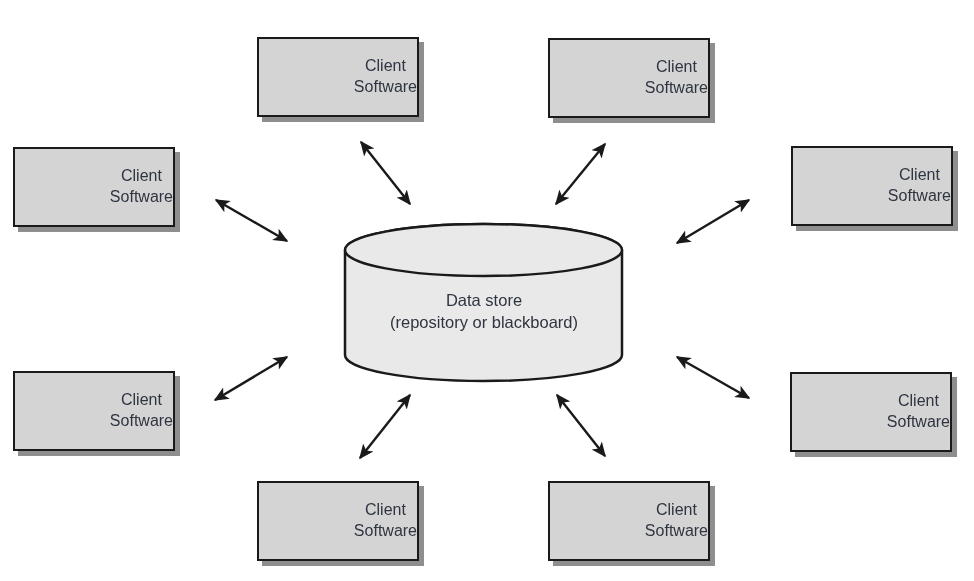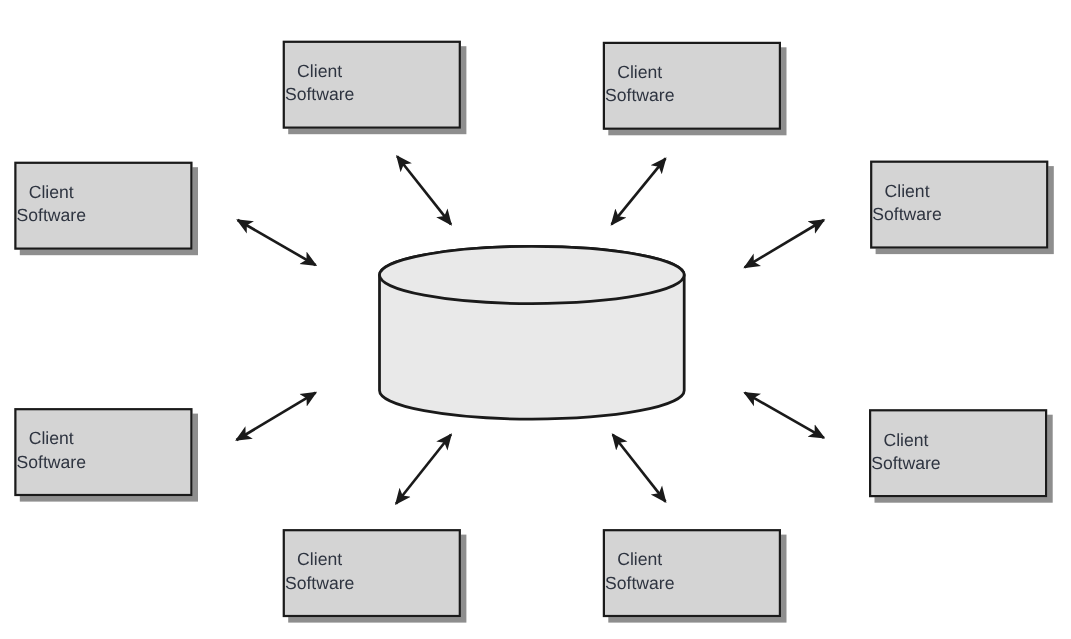--- a/index.html
+++ b/index.html
@@ -40,21 +40,21 @@
   }
   .client-box {
     position: absolute;
     width: 162px;
     height: 80px;
     background: var(--box-fill);
     border: 2px solid var(--outline);
     box-shadow: 5px 5px 0 var(--shadow);
     display: flex;
     align-items: center;
-    justify-content: flex-start;
+    justify-content: flex-end;
   }
   .box-label {
     color: var(--text);
     font-size: 16px;
     line-height: 1.3;
     text-align: center;
     white-space: pre-line;
   }
   .cylinder-label {
     position: absolute;
@@ -85,20 +85,24 @@
     <line class="arrow-line" x1="749" y1="200" x2="677" y2="243" marker-start="url(#ah)" marker-end="url(#ah)"></line>
     <line class="arrow-line" x1="215" y1="400" x2="287" y2="357" marker-start="url(#ah)" marker-end="url(#ah)"></line>
     <line class="arrow-line" x1="749" y1="398" x2="677" y2="357" marker-start="url(#ah)" marker-end="url(#ah)"></line>
     <line class="arrow-line" x1="360" y1="458" x2="410" y2="395" marker-start="url(#ah)" marker-end="url(#ah)"></line>
     <line class="arrow-line" x1="605" y1="456" x2="557" y2="395" marker-start="url(#ah)" marker-end="url(#ah)"></line>
 
     <path class="cyl-body" d="M 345,250 v 105 a 138.5,26 0 0 0 277,0 v -105 a 138.5,26 0 0 0 -277,0 z"></path>
     <ellipse class="cyl-top" cx="483.5" cy="250" rx="138.5" ry="26"></ellipse>
   </svg>
 
+  <div class="cylinder-label">
+    <div>Data store</div>
+    <div>(repository or blackboard)</div>
+  </div>
 
   <div class="client-box" style="left:257px; top:37px;">
     <span class="box-label">Client
 Software</span>
   </div>
   <div class="client-box" style="left:548px; top:38px;">
     <span class="box-label">Client
 Software</span>
   </div>
   <div class="client-box" style="left:13px; top:147px;">

